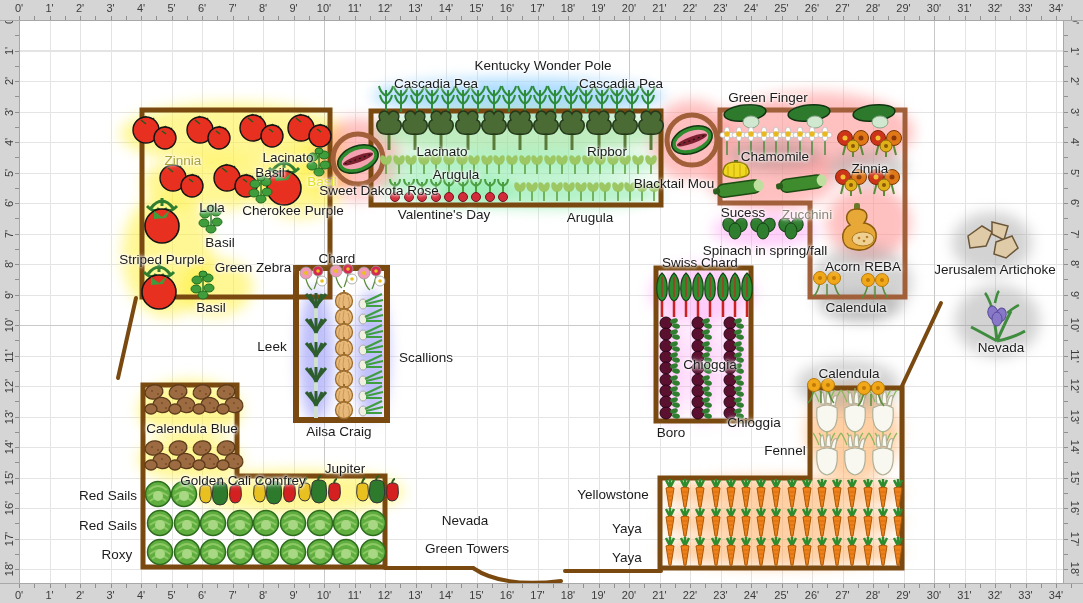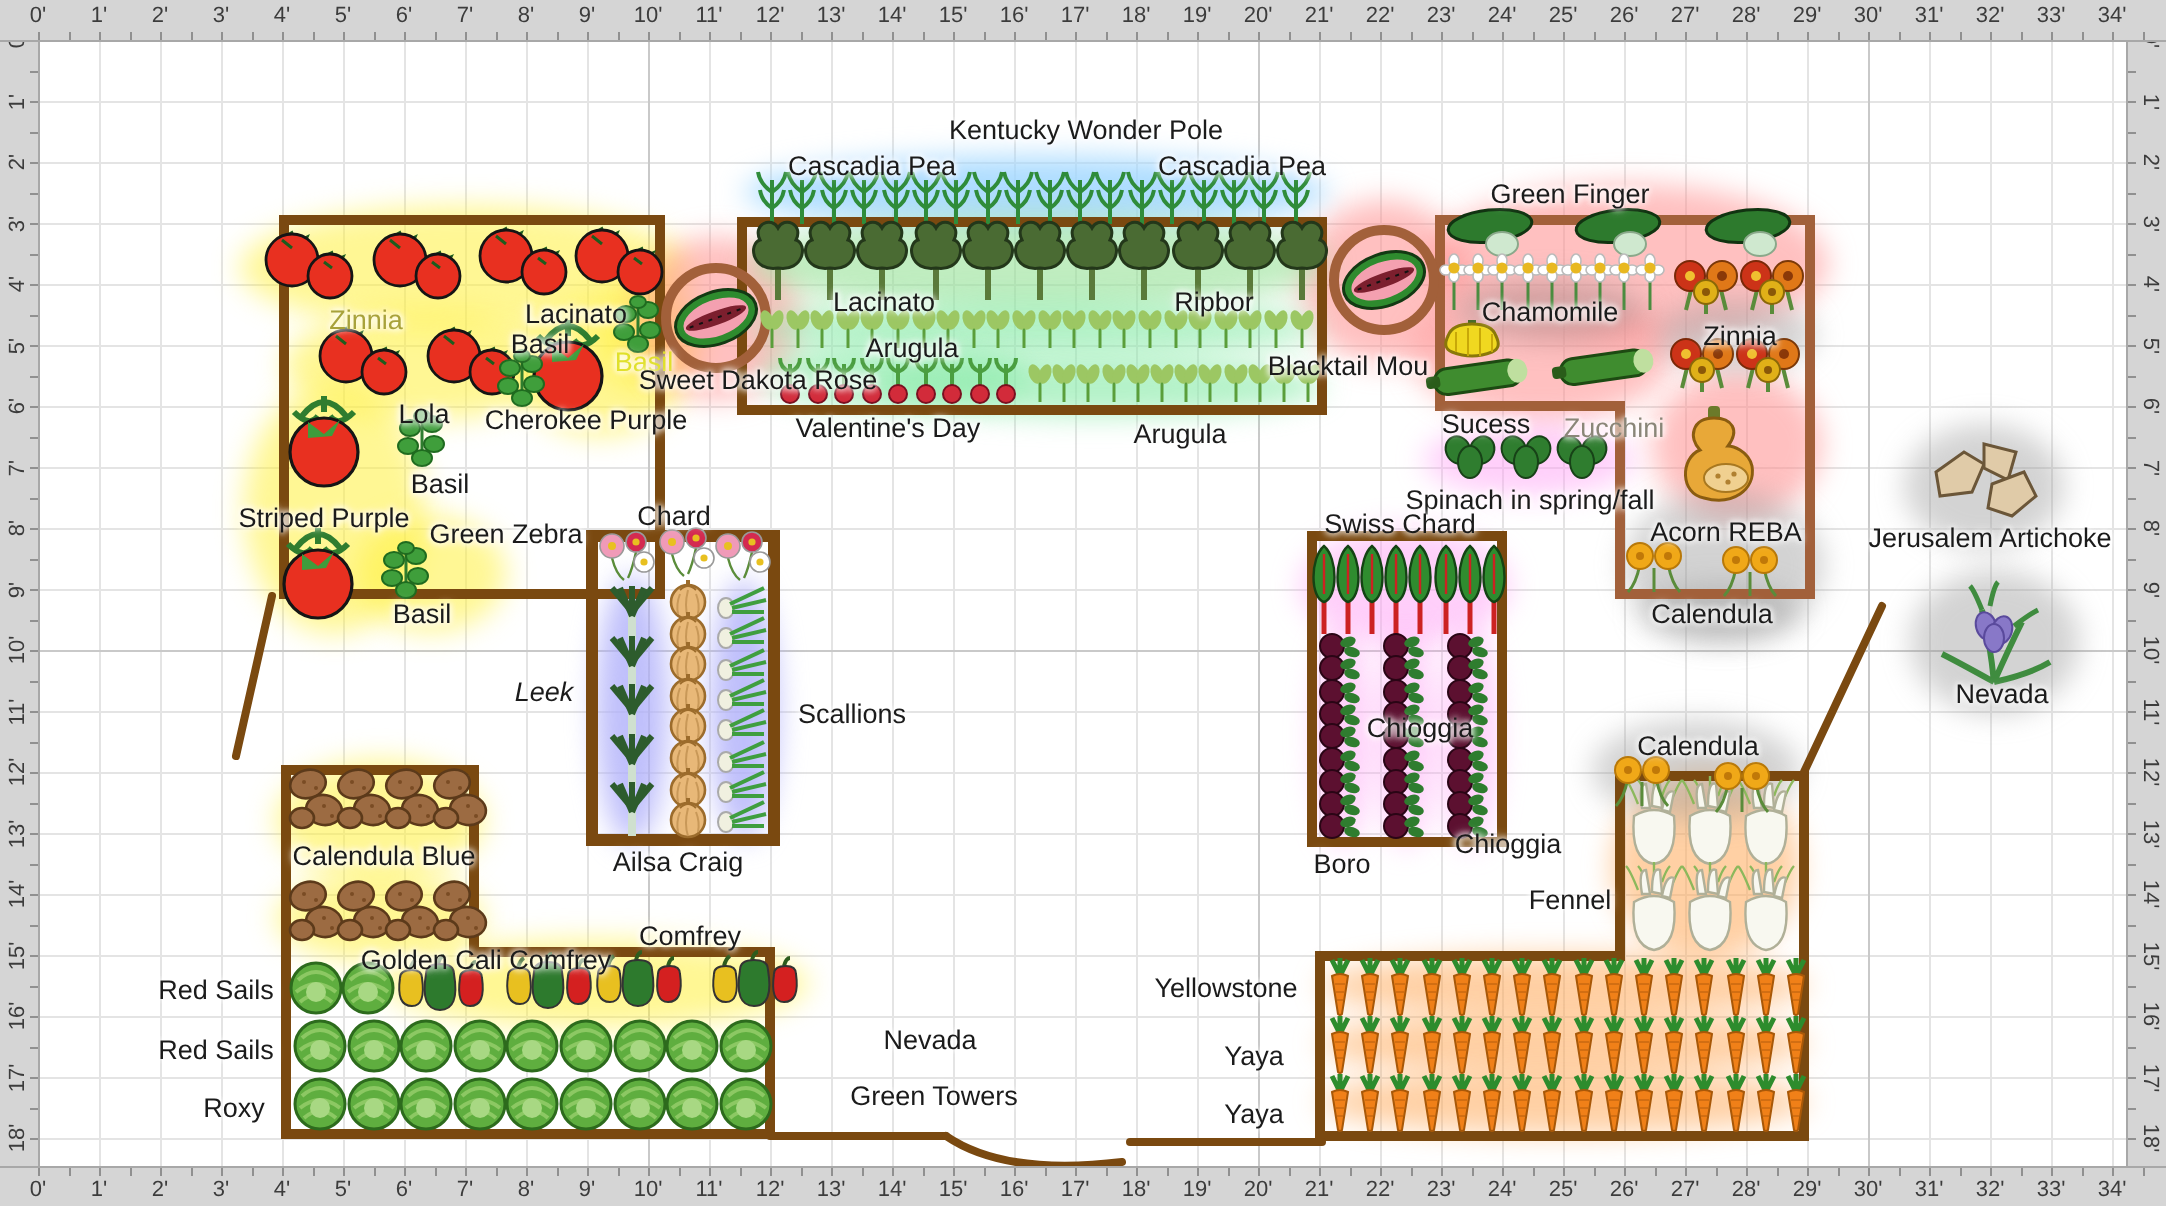--- a/index.html
+++ b/index.html
@@ -2502,44 +2502,44 @@
     <div class="plabel" style="left: 379px; top: 190px;">Sweet Dakota Rose</div>
     <div class="plabel" style="left: 444px; top: 214px;">Valentine's Day</div>
     <div class="plabel" style="left: 543px; top: 65px;">Kentucky Wonder Pole</div>
     <div class="plabel" style="left: 436px; top: 83px;">Cascadia Pea</div>
     <div class="plabel" style="left: 621px; top: 83px;">Cascadia Pea</div>
     <div class="plabel" style="left: 442px; top: 151px;">Lacinato</div>
     <div class="plabel" style="left: 607px; top: 151px;">Ripbor</div>
     <div class="plabel" style="left: 456px; top: 174px;">Arugula</div>
     <div class="plabel" style="left: 590px; top: 217px;">Arugula</div>
     <div class="plabel" style="left: 674px; top: 183px;">Blacktail Mou</div>
-    <div class="plabel" style="left: 785px; top: 97px;">Green Finger</div>
+    <div class="plabel" style="left: 768px; top: 97px;">Green Finger</div>
     <div class="plabel" style="left: 775px; top: 156px;">Chamomile</div>
     <div class="plabel" style="left: 870px; top: 168px;">Zinnia</div>
     <div class="plabel" style="left: 743px; top: 212px;">Sucess</div>
     <div class="plabel" style="left: 807px; top: 214px; color: rgb(138, 134, 120);">Zucchini</div>
     <div class="plabel" style="left: 765px; top: 250px;">Spinach in spring/fall</div>
     <div class="plabel" style="left: 700px; top: 262px;">Swiss Chard</div>
     <div class="plabel" style="left: 863px; top: 266px;">Acorn REBA</div>
     <div class="plabel" style="left: 856px; top: 307px;">Calendula</div>
     <div class="plabel" style="left: 995px; top: 269px;">Jerusalem Artichoke</div>
     <div class="plabel" style="left: 1001px; top: 347px;">Nevada</div>
     <div class="plabel" style="left: 337px; top: 258px;">Chard</div>
-    <div class="plabel" style="left: 272px; top: 346px; font-style: italic;">Leek</div>
+    <div class="plabel" style="left: 272px; top: 346px;">Leek</div>
     <div class="plabel" style="left: 426px; top: 357px;">Scallions</div>
     <div class="plabel" style="left: 339px; top: 431px;">Ailsa Craig</div>
     <div class="plabel" style="left: 710px; top: 364px;">Chioggia</div>
     <div class="plabel" style="left: 754px; top: 422px;">Chioggia</div>
     <div class="plabel" style="left: 671px; top: 432px;">Boro</div>
     <div class="plabel" style="left: 849px; top: 373px;">Calendula</div>
     <div class="plabel" style="left: 785px; top: 450px;">Fennel</div>
     <div class="plabel" style="left: 613px; top: 494px;">Yellowstone</div>
     <div class="plabel" style="left: 627px; top: 528px;">Yaya</div>
     <div class="plabel" style="left: 627px; top: 557px;">Yaya</div>
     <div class="plabel" style="left: 192px; top: 428px;">Calendula Blue</div>
     <div class="plabel" style="left: 243px; top: 480px;">Golden Cali Comfrey</div>
-    <div class="plabel" style="left: 345px; top: 468px;">Comfrey</div>
+    <div class="plabel" style="left: 345px; top: 468px;">Jupiter</div>
     <div class="plabel" style="left: 108px; top: 495px;">Red Sails</div>
     <div class="plabel" style="left: 108px; top: 525px;">Red Sails</div>
     <div class="plabel" style="left: 117px; top: 554px;">Roxy</div>
     <div class="plabel" style="left: 465px; top: 520px;">Nevada</div>
     <div class="plabel" style="left: 467px; top: 548px;">Green Towers</div>
   </div>
 
 </body></html>

